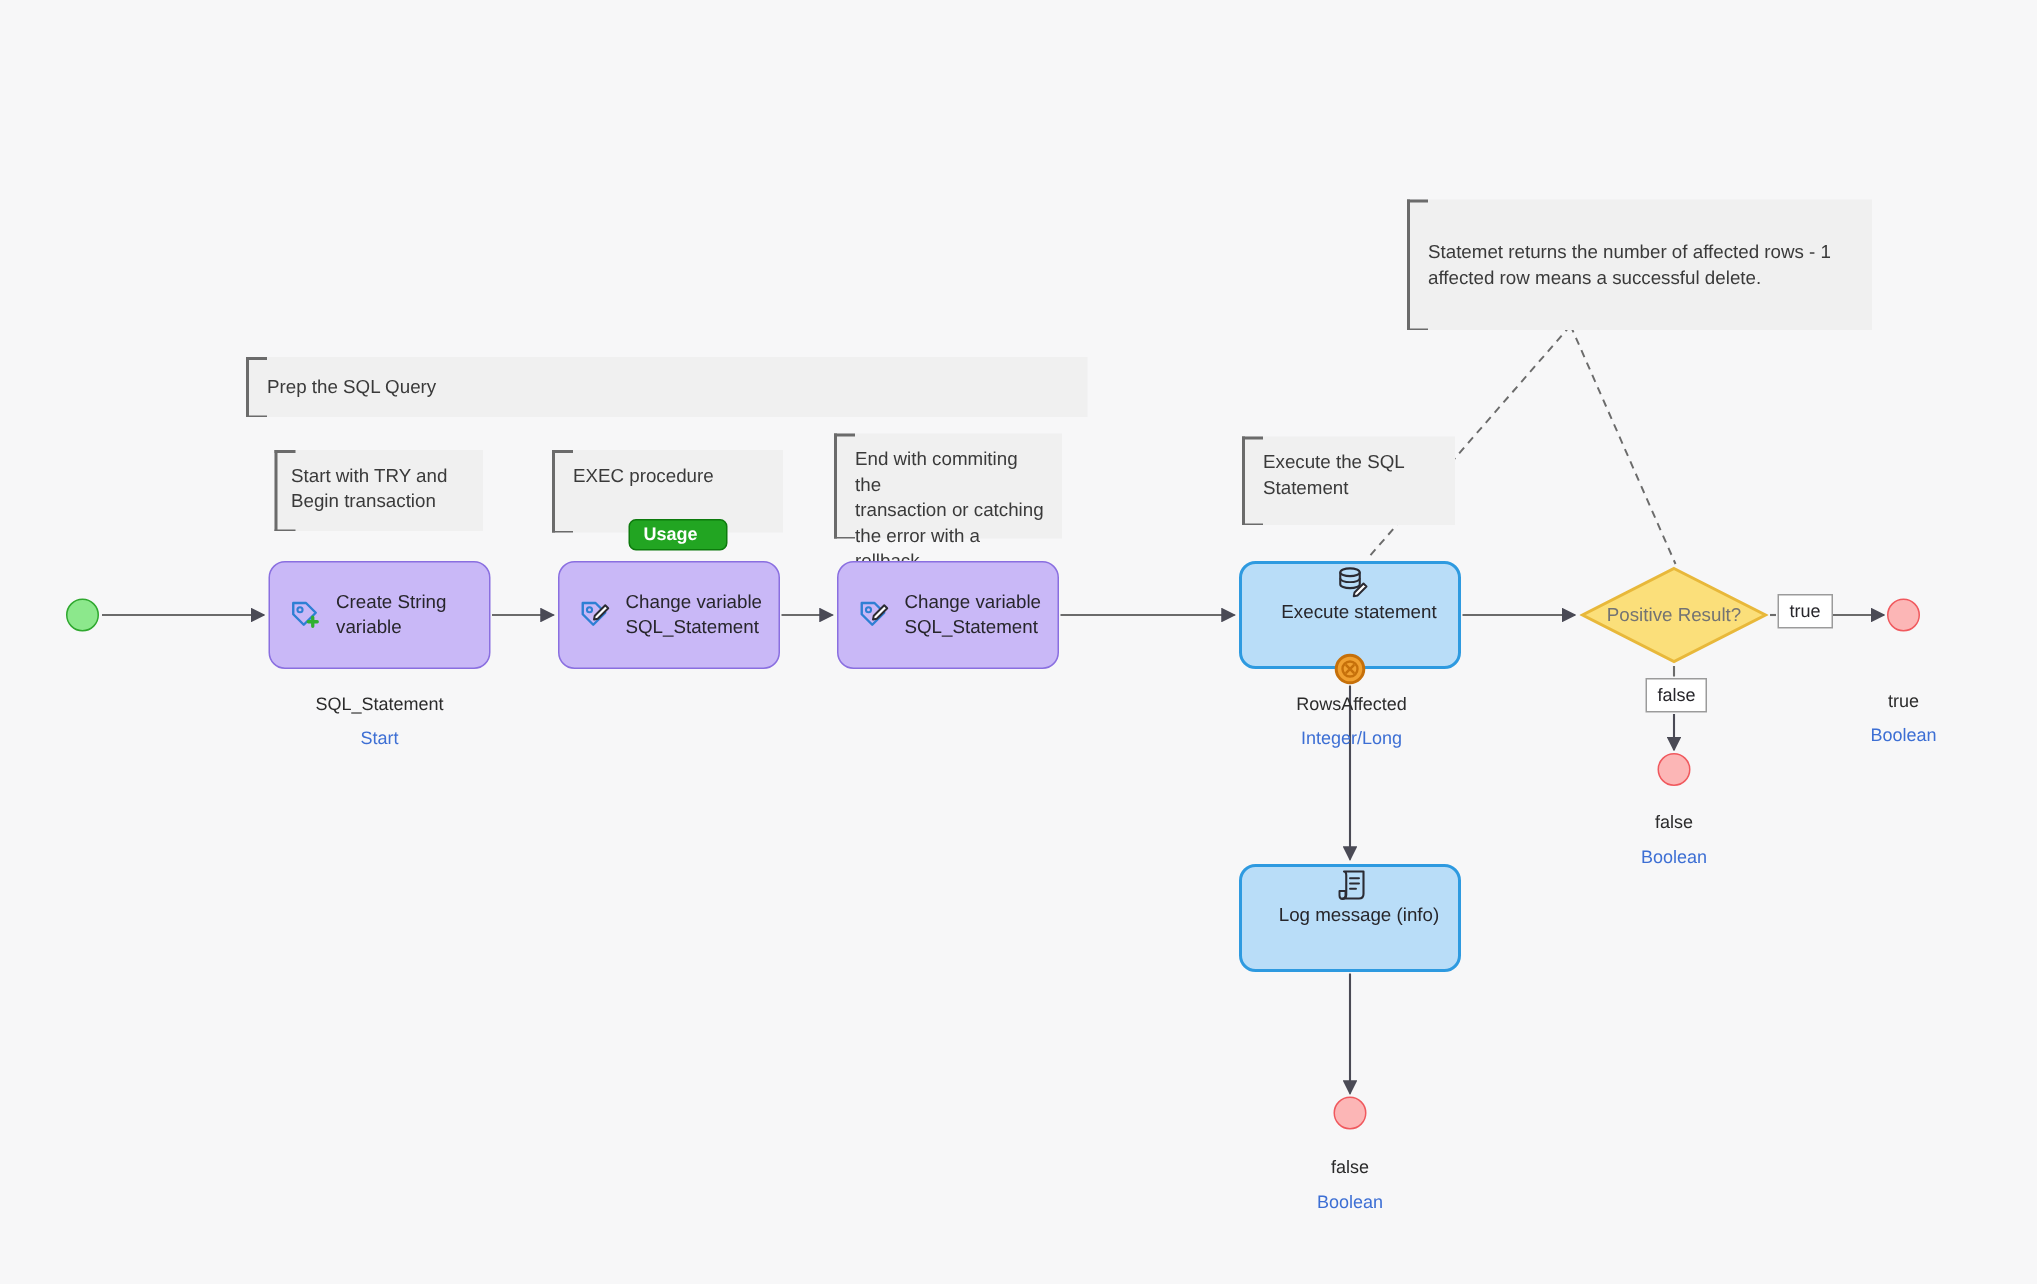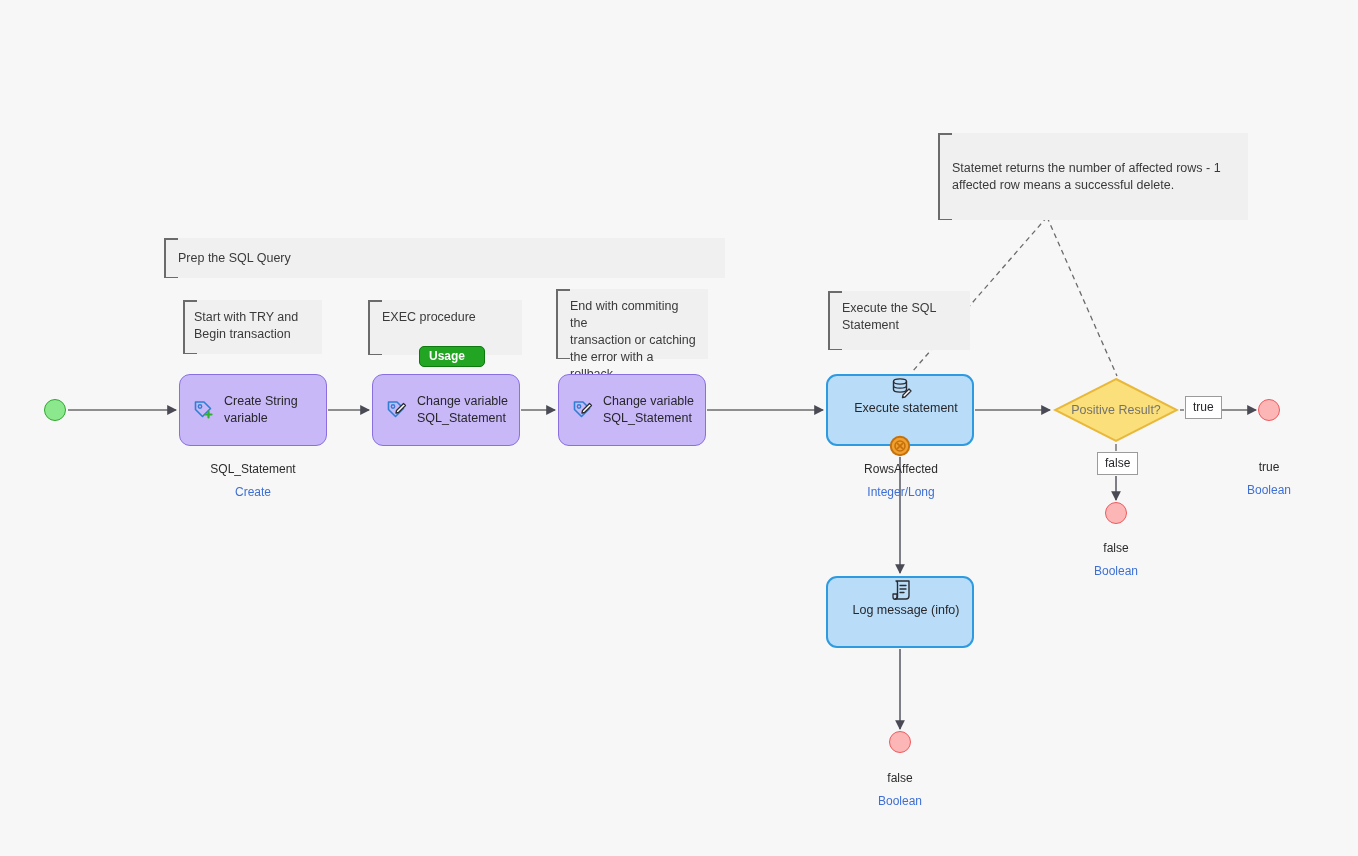--- a/index.html
+++ b/index.html
@@ -373,21 +373,21 @@
   <div id="pin-rows">
     <svg width="22" height="22" viewBox="0 0 22 22">
       <circle cx="11" cy="11" r="9.2" fill="#f0a030" stroke="#c6700a" stroke-width="2"></circle>
       <circle cx="11" cy="11" r="5" fill="none" stroke="#c6700a" stroke-width="1.6"></circle>
       <path d="M8.6 8.6 L13.4 13.4 M13.4 8.6 L8.6 13.4" stroke="#c6700a" stroke-width="1.7" stroke-linecap="round"></path>
     </svg>
   </div>
 
   <div class="caption" id="cap-sql">
     <span>SQL_Statement</span>
-    <span class="type">Create</span>
+    <span class="type">Start</span>
   </div>
   <div class="caption" id="cap-rows">
     <span>RowsAffected</span>
     <span class="type">Integer/Long</span>
   </div>
   <div class="caption" id="cap-true">
     <span>true</span>
     <span class="type">Boolean</span>
   </div>
   <div class="caption" id="cap-falsed">

